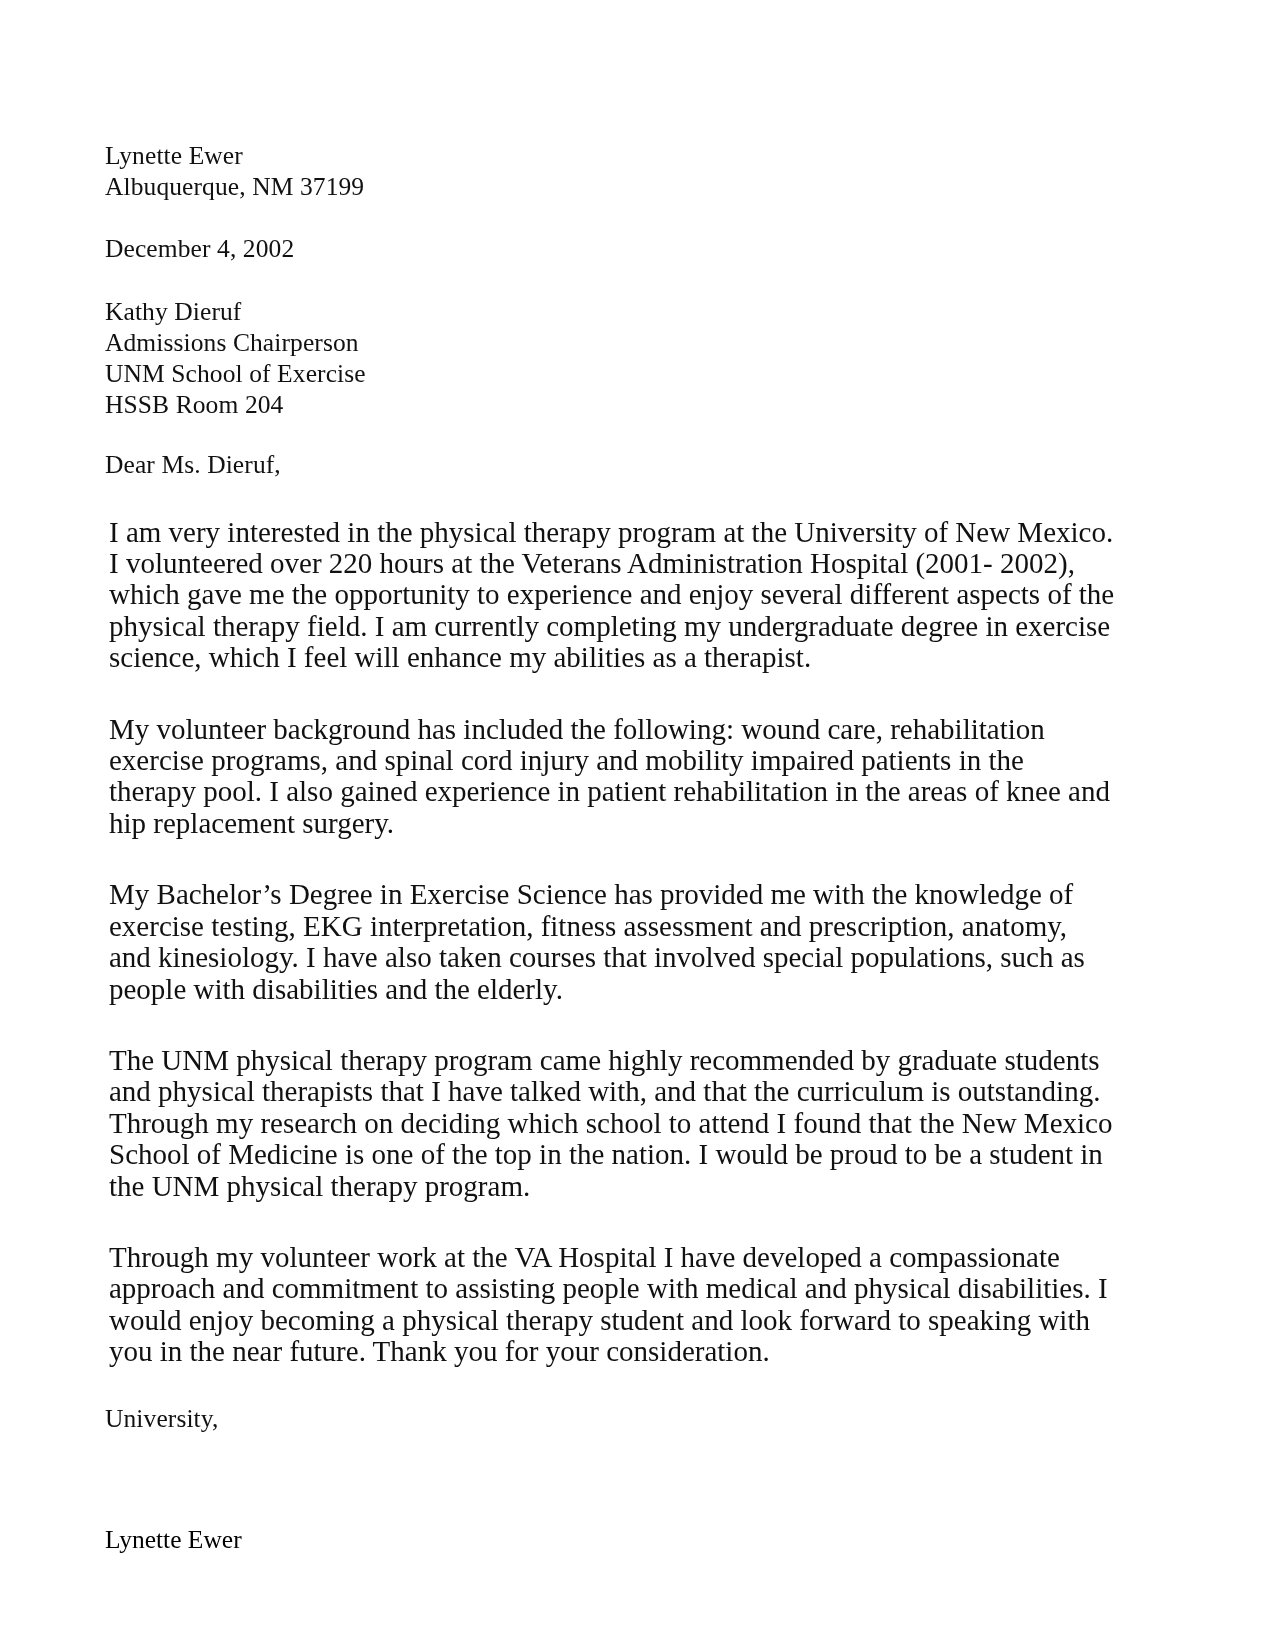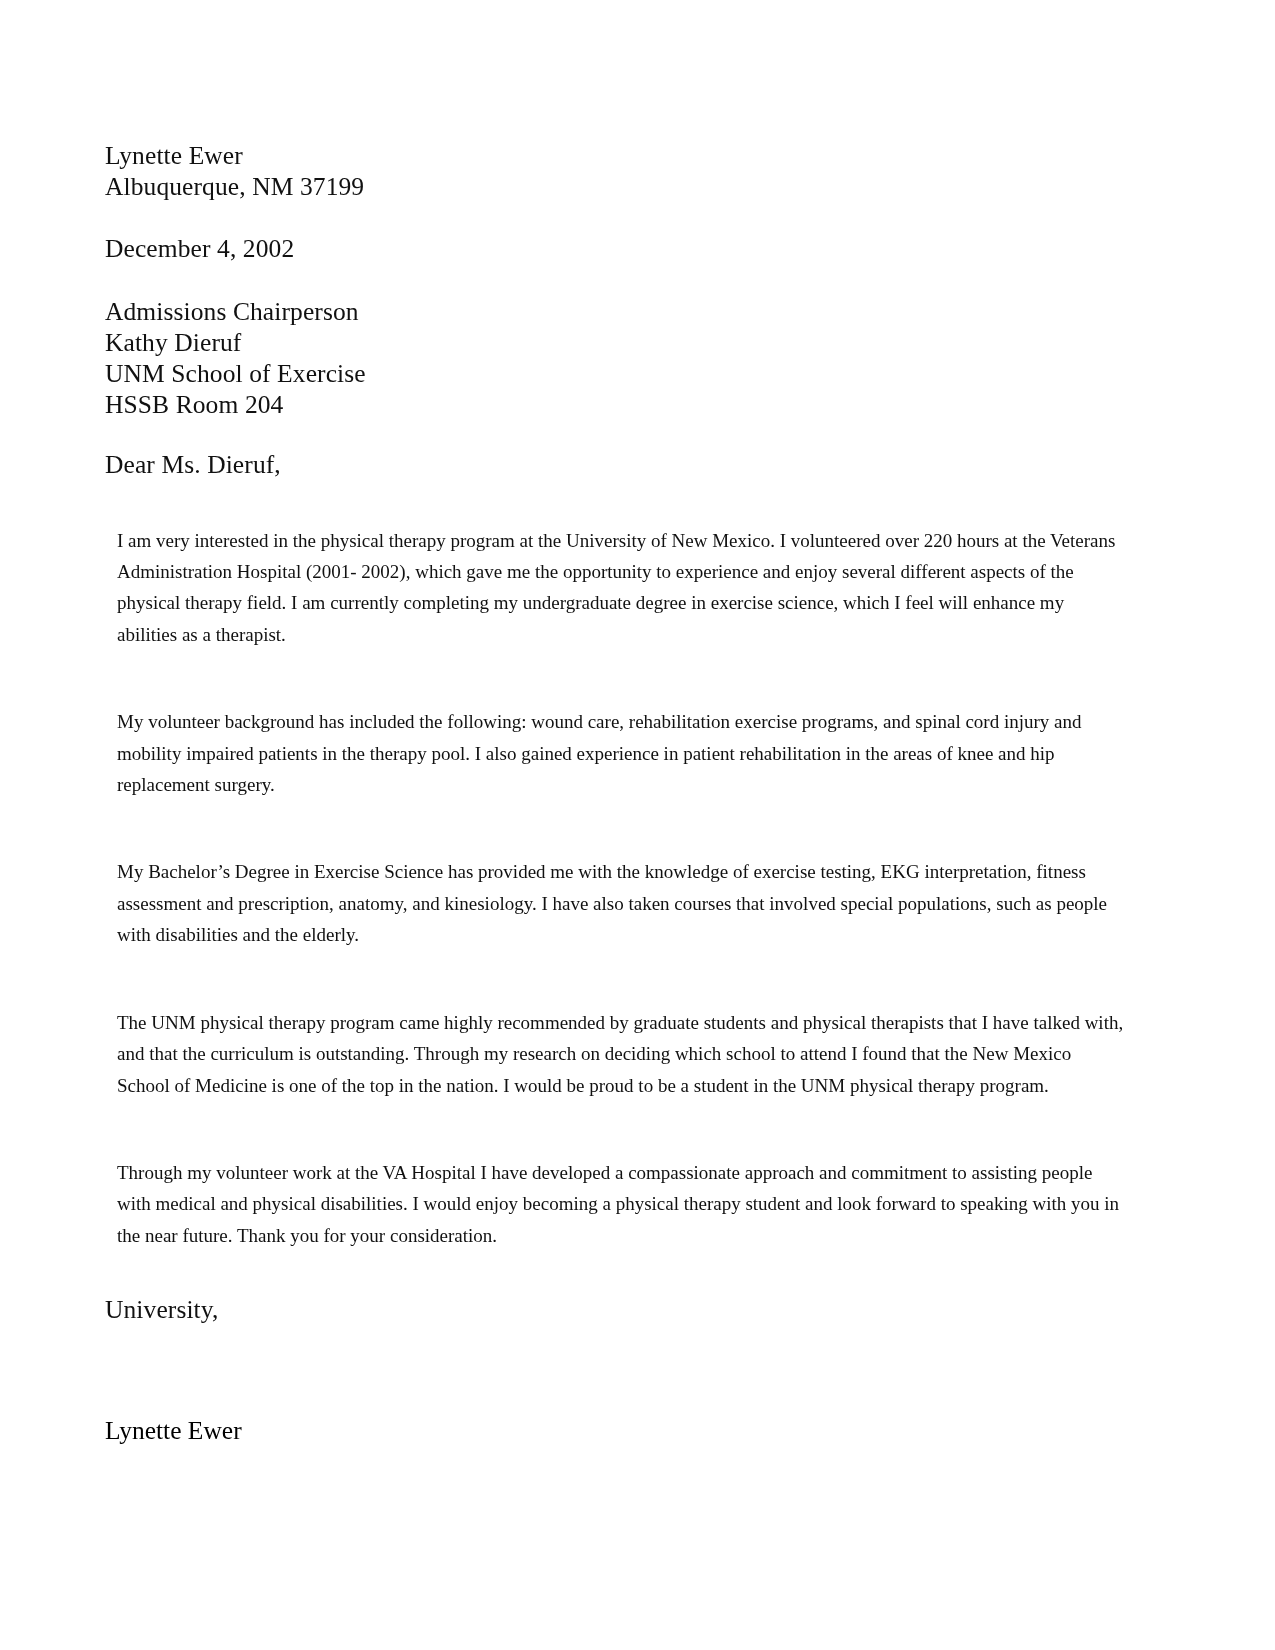--- a/index.html
+++ b/index.html
@@ -47,25 +47,25 @@
   
   .gap-sender    { height: 31px; }
   .gap-date      { height: 31px; }
   .gap-recipient { height: 29px; }
   .gap-salutation{ height: 32px; }
   .gap-para      { height: 32px; }
   .gap-closing   { height: 31px; }
   .gap-signature { height: 90px; }
 
   .para {
-    font-size: 19px;
+    font-size: 29px;
     line-height: 31.4px;
     color: #111111;
     text-align: left;
-    margin: 12px;
+    margin: 4px;
     width: 1007px;
   }
 
   .signature-name {
     font-size: 25.5px;
     line-height: 31.2px;
   }
 </style>
 </head>
 <body>
@@ -80,22 +80,22 @@
 
     <div class="gap-sender"></div>
 
     <div class="block">
       <div class="line">December 4, 2002</div>
     </div>
 
     <div class="gap-date"></div>
 
     <div class="block">
+      <div class="line">Kathy Dieruf</div>
       <div class="line">Admissions Chairperson</div>
-      <div class="line">Kathy Dieruf</div>
       <div class="line">UNM School of Exercise</div>
       <div class="line">HSSB Room 204</div>
     </div>
 
     <div class="gap-recipient"></div>
 
     <div class="block">
       <div class="line">Dear Ms. Dieruf,</div>
     </div>
 

